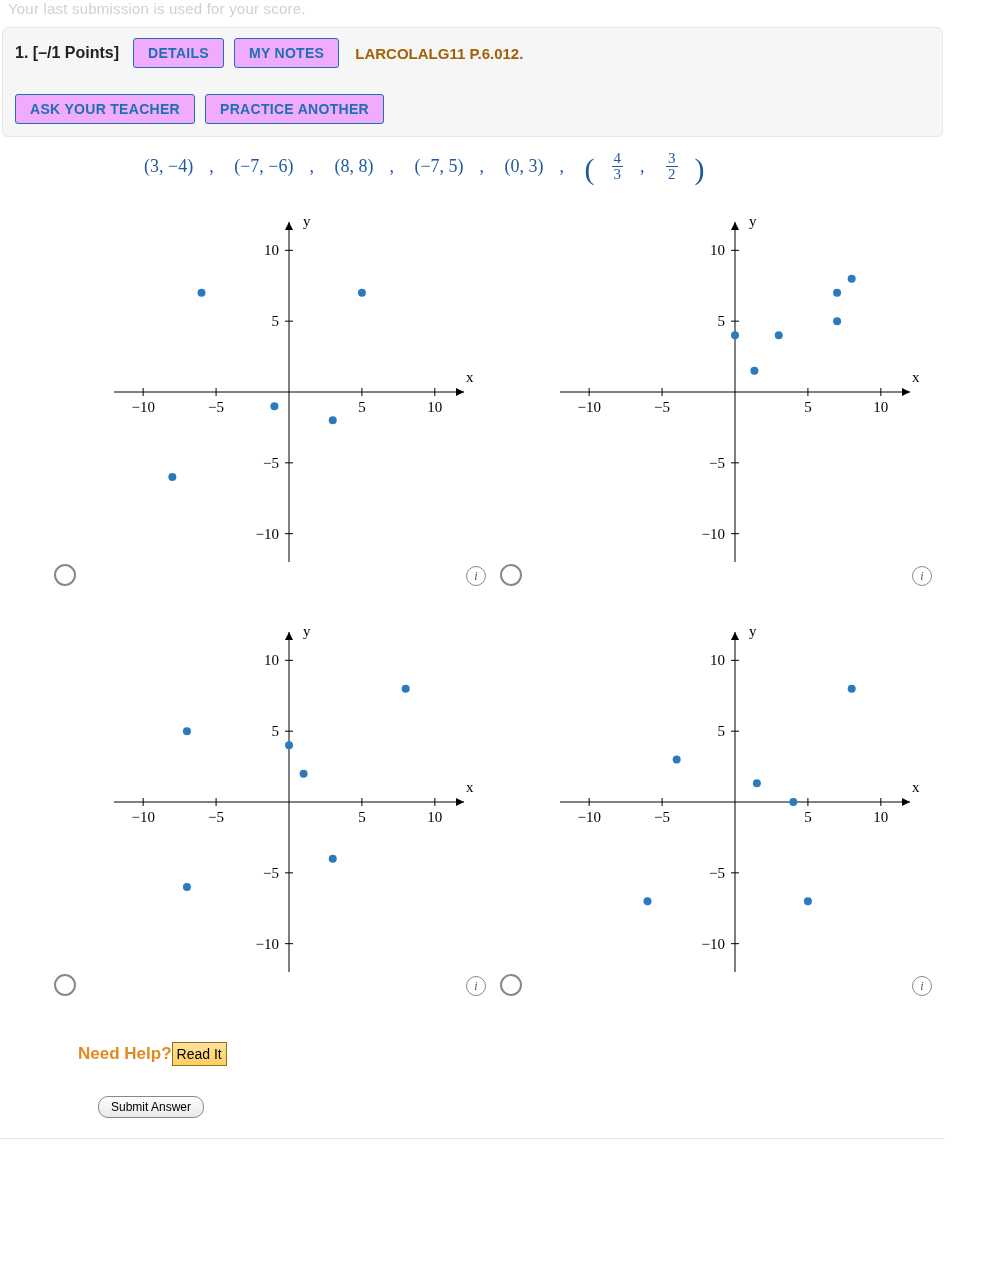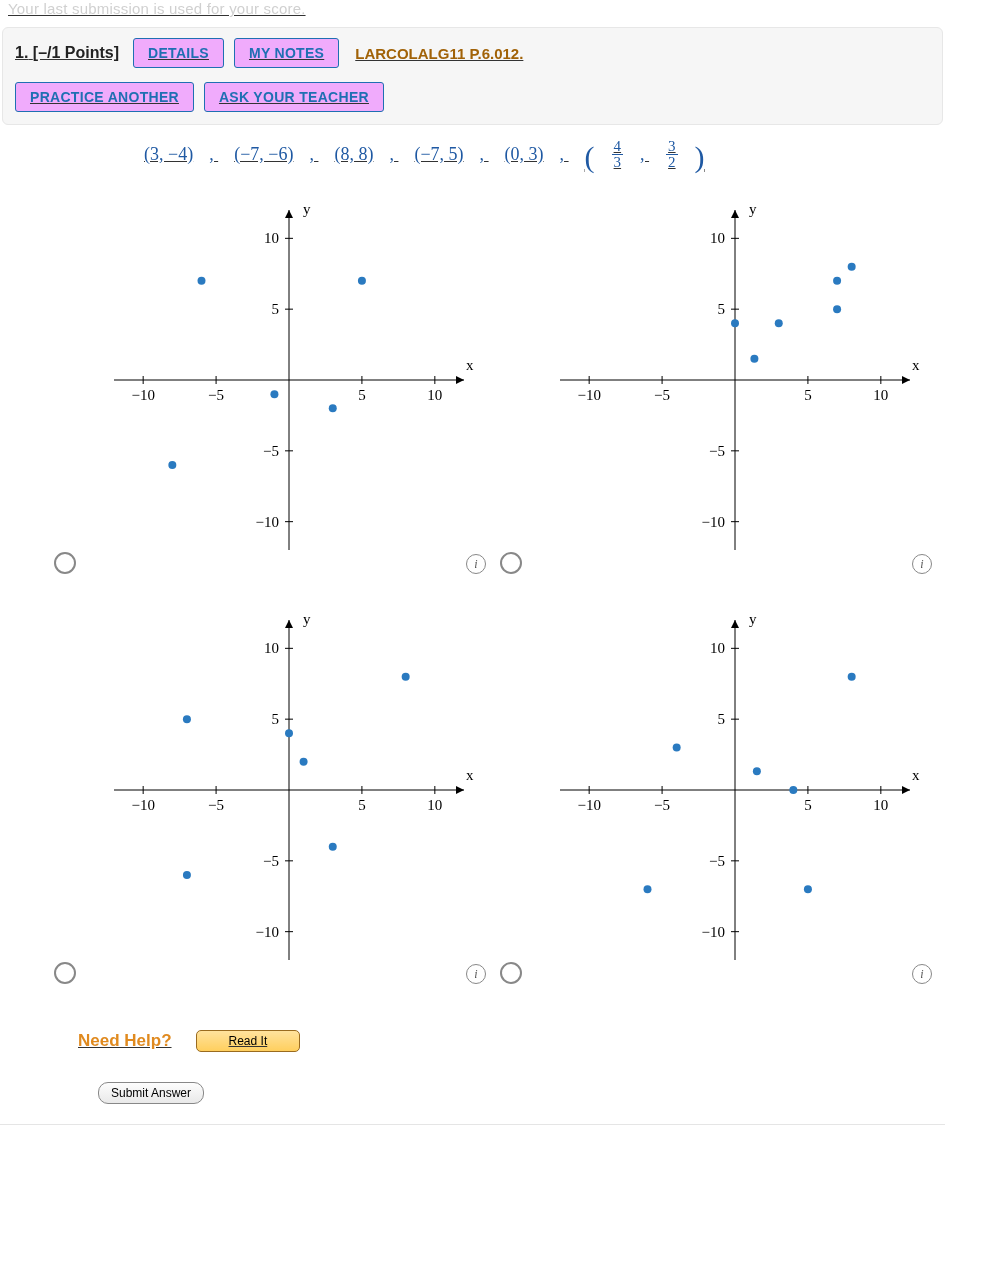--- a/index.html
+++ b/index.html
@@ -6,41 +6,40 @@
     margin: 0;
     padding: 0;
     font-family: Arial, Helvetica, sans-serif;
     font-size: 14px;
     color: #333;
     background: #fff;
   }
   .page {
     width: 945px;
     box-sizing: border-box;
-    text-decoration: underline;
   }
   .top-note {
     color: #d0d0d0;
     font-size: 15px;
     padding: 0 8px 6px;
     letter-spacing: 0.2px;
   }
   .qheader {
     background: #f6f6f6;
     border: 1px solid #e7e7e7;
     border-radius: 6px;
     padding: 10px 12px 12px;
     margin: 4px 2px 14px 2px;
   }
   .qheader-row {
     display: flex;
     flex-wrap: wrap;
     align-items: center;
     gap: 10px;
-    margin-bottom: 14px;
+    margin-bottom: 26px;
   }
   .qnum {
     font-weight: bold;
     font-size: 16px;
     color: #222;
     margin-right: 4px;
   }
   .pillbtn {
     border: 1px solid #1f6fb2;
     color: #1f6fb2;
@@ -138,35 +137,35 @@
   .axislabel, .ticklabel {
     font-family: 'Times New Roman', serif;
     font-size: 15px;
     fill: #000;
   }
   .pt { fill: #2a7ac0; }
 
   .needhelp-row {
     display: flex;
     align-items: center;
-    gap: 24px;
+    gap: 0;
     margin: 10px 0 30px 24px;
   }
   .needhelp {
     color: #e08a1f;
     font-weight: bold;
     font-size: 17px;
   }
   .readit {
     border: 1px solid #9a6b1f;
     background: linear-gradient(#ffe29d,#ffcf5e);
-    padding: 3px 32px;
-    font-size: 12px;
-    cursor: pointer;
-    border-radius: 5px;
+    padding: 3px 4px;
+    font-size: 14px;
+    cursor: pointer;
+    border-radius: 0;
   }
   .submitrow { margin: 0 0 20px 24px; }
   .submitbtn {
     border: 1px solid #888;
     background: linear-gradient(#fdfdfd,#e9e9e9);
     border-radius: 10px;
     padding: 3px 12px;
     font-size: 12px;
     cursor: pointer;
     margin-left: 20px;
@@ -186,22 +185,22 @@
   <div class="qheader">
     <div class="qheader-row">
       <span class="qnum">
         <span>1.</span>&nbsp;<span>[–/1 Points]</span>
       </span>
       <button class="pillbtn">DETAILS</button>
       <button class="pillbtn">MY NOTES</button>
       <span class="sourcecode">LARCOLALG11 P.6.012.</span>
     </div>
     <div class="qheader-row" style="margin-bottom:0;">
+      <button class="pillbtn">ASK YOUR TEACHER</button>
       <button class="pillbtn">PRACTICE ANOTHER</button>
-      <button class="pillbtn">ASK YOUR TEACHER</button>
     </div>
   </div>
 
   <div class="content">
 
 
     <div class="points-line">
       <span>(3, −4)</span>
         <span class="sep">,&nbsp;</span>
       <span>(−7, −6)</span>

